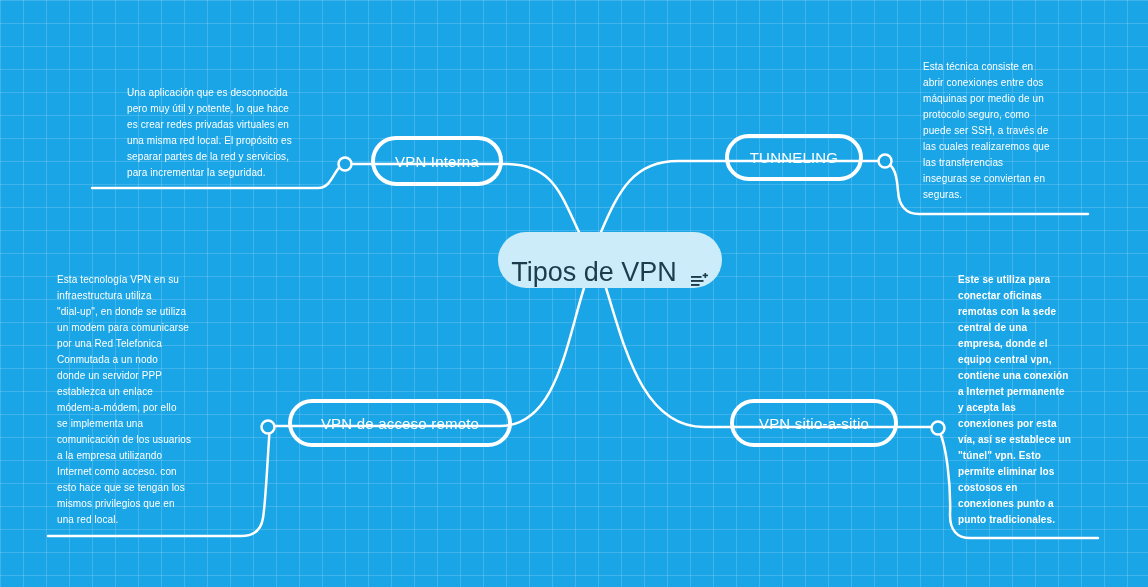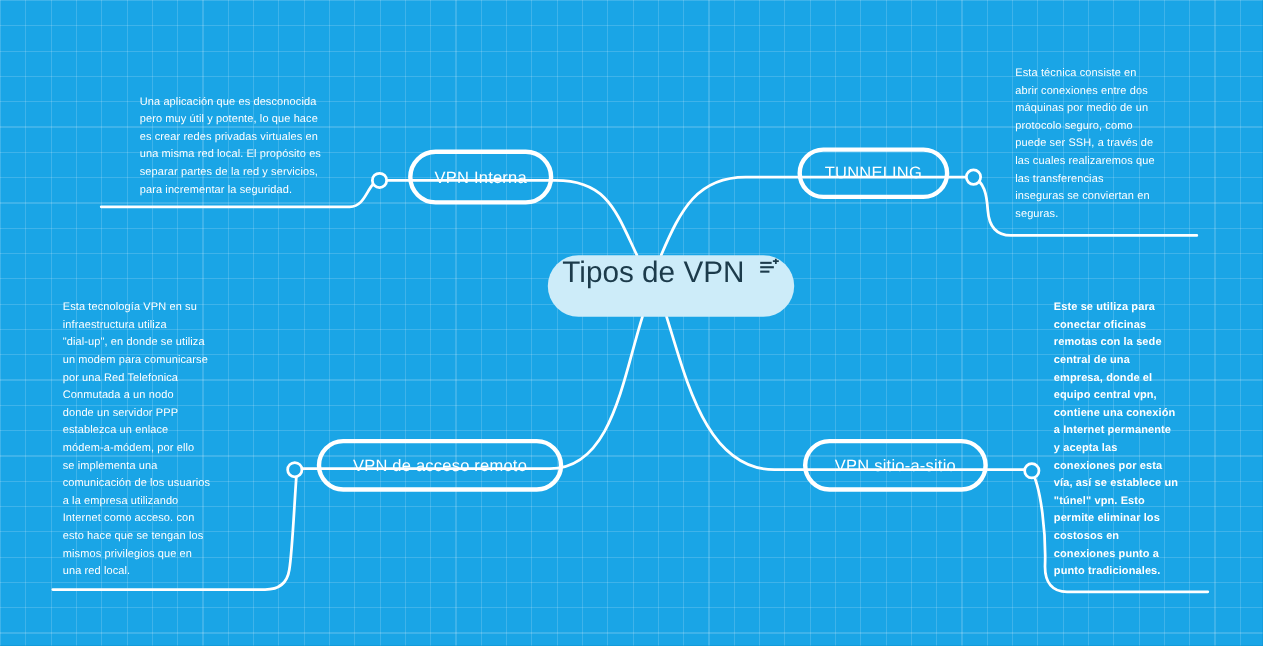--- a/index.html
+++ b/index.html
@@ -33,21 +33,21 @@
     white-space:nowrap;
     background:transparent;
     cursor:pointer;
     margin-top:28px;
   }
   .root-bubble{
     position:absolute;
     left:498px;top:232px;width:224px;height:56px;
     background:var(--root-fill);
     border-radius:28px;
-    display:flex;align-items:flex-start;justify-content:center;gap:14px;
+    display:flex;align-items:flex-end;justify-content:center;gap:14px;
     color:var(--root-text);
     font-size:27px;
     cursor:pointer;
   }
   .note{
     position:absolute;
     color:#fff;
     font-size:10px;
     line-height:16px;
     white-space:pre-line;

